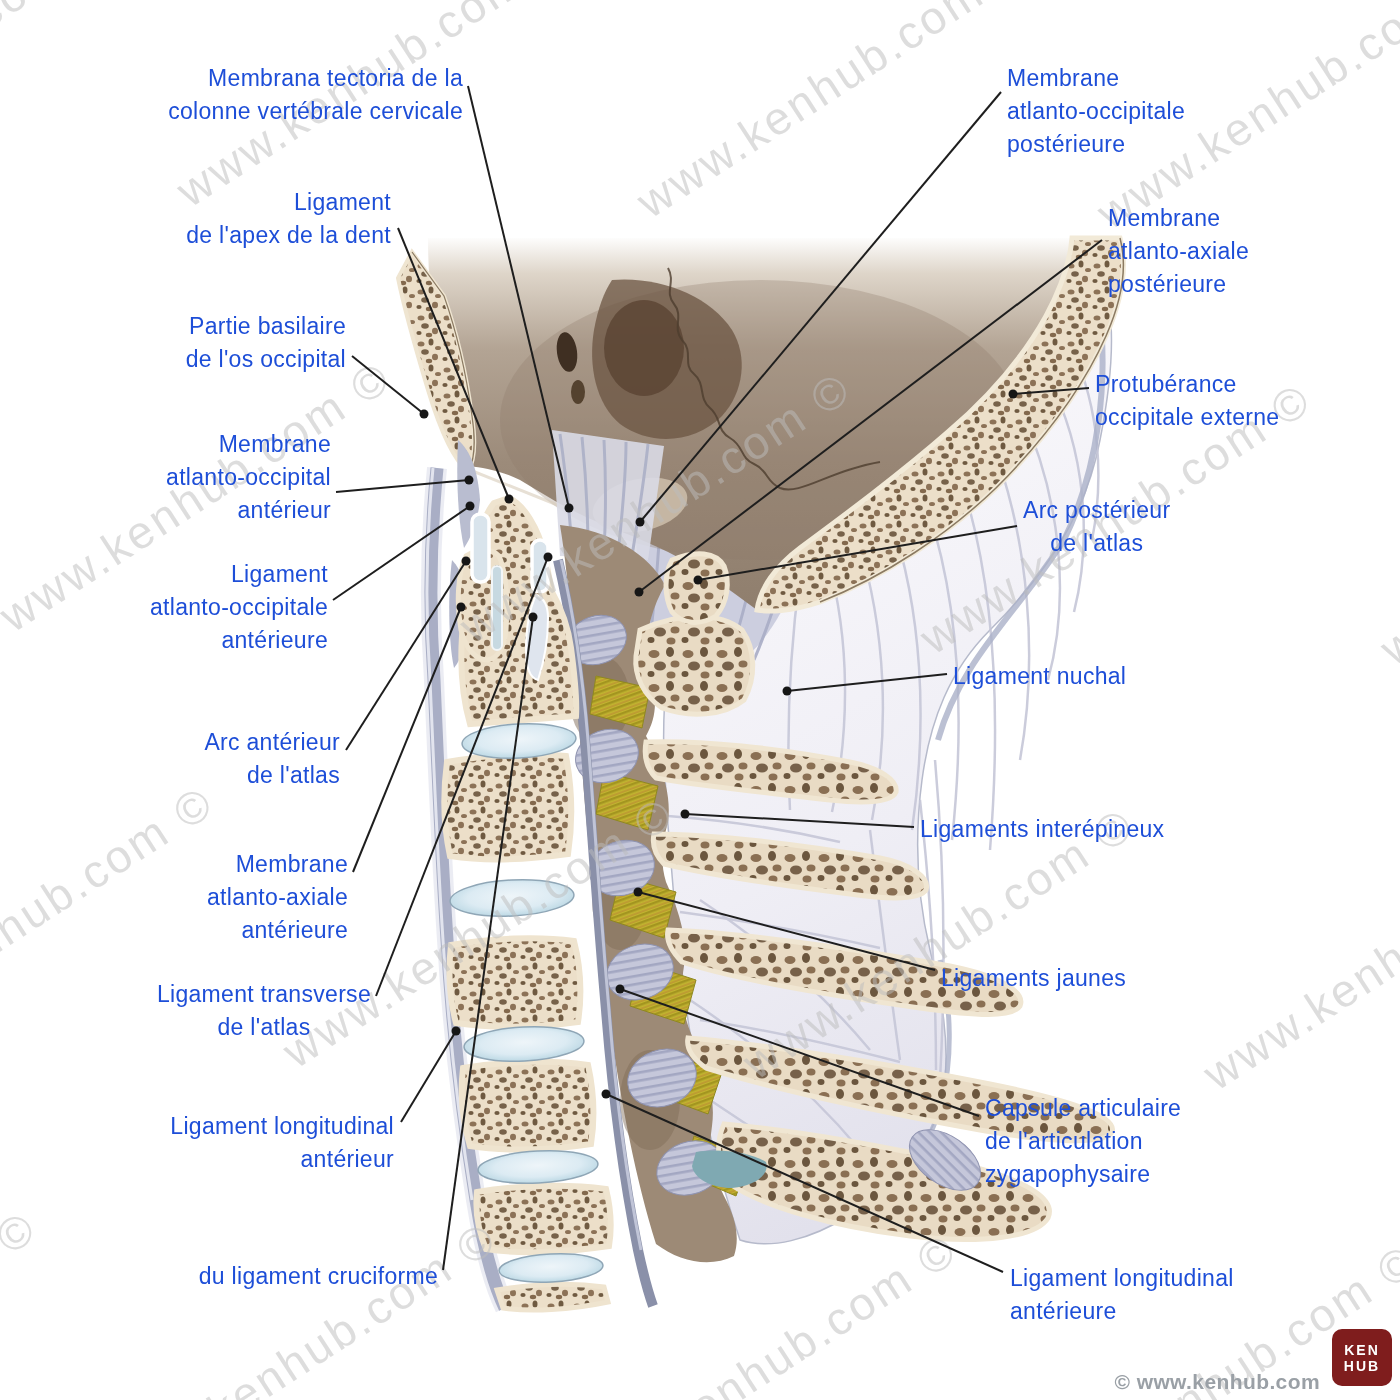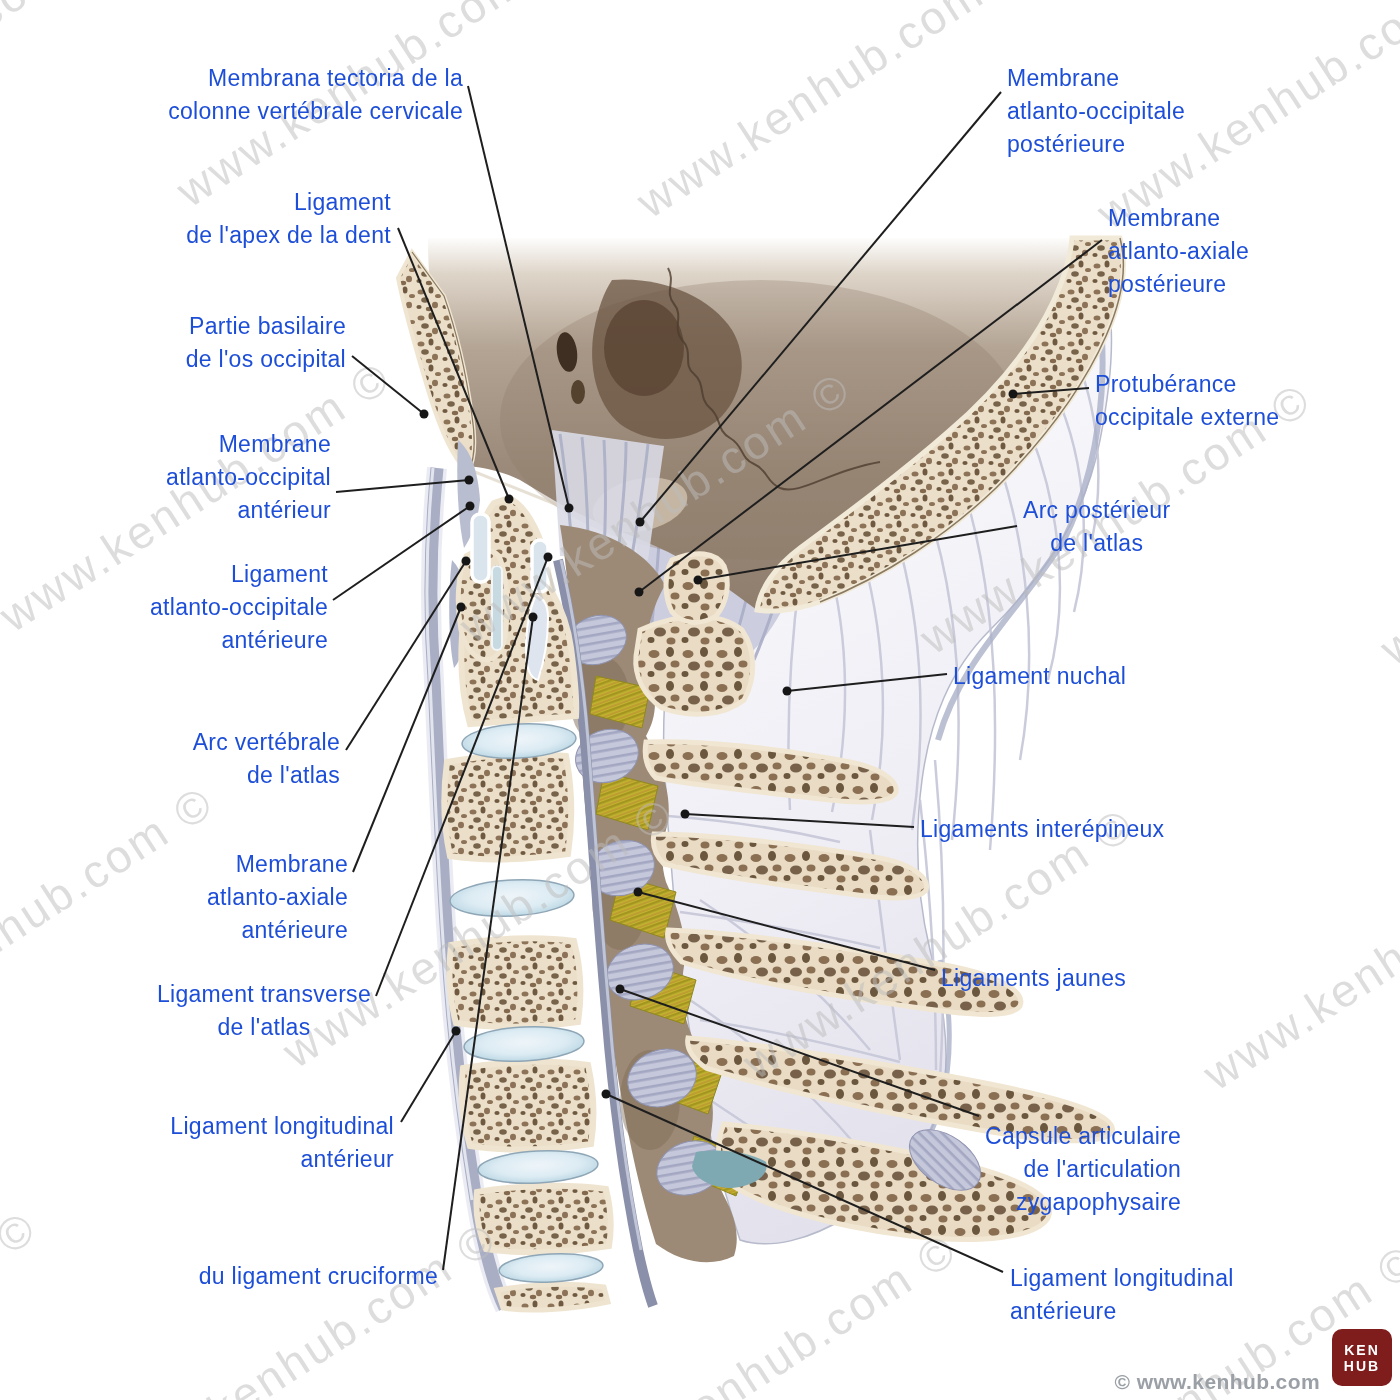--- a/index.html
+++ b/index.html
@@ -309,21 +309,21 @@
         <div>Membrane</div>
         <div>atlanto-occipital</div>
         <div>antérieur</div>
       </div>
       <div class="label l" style="right: 1072px; top: 558px;">
         <div>Ligament</div>
         <div>atlanto-occipitale</div>
         <div>antérieure</div>
       </div>
       <div class="label l" style="right: 1060px; top: 726px;">
-        <div>Arc vertébrale</div>
+        <div>Arc antérieur</div>
         <div>de l'atlas</div>
       </div>
       <div class="label l" style="right: 1052px; top: 848px;">
         <div>Membrane</div>
         <div>atlanto-axiale</div>
         <div>antérieure</div>
       </div>
       <div class="label l" style="right: 1029px; top: 978px; text-align: center;">
         <div>Ligament transverse</div>
         <div>de l'atlas</div>
@@ -355,21 +355,21 @@
       </div>
       <div class="label r" style="left: 953px; top: 660px;">
         <div>Ligament nuchal</div>
       </div>
       <div class="label r" style="left: 920px; top: 813px;">
         <div>Ligaments interépineux</div>
       </div>
       <div class="label r" style="left: 941px; top: 962px;">
         <div>Ligaments jaunes</div>
       </div>
-      <div class="label r" style="left: 985px; top: 1120px; text-align: right;">
+      <div class="label r" style="left: 985px; top: 1092px;">
         <div>Capsule articulaire</div>
         <div>de l'articulation</div>
         <div>zygapophysaire</div>
       </div>
       <div class="label r" style="left: 1010px; top: 1262px;">
         <div>Ligament longitudinal</div>
         <div>antérieure</div>
       </div>
     </div>
 

